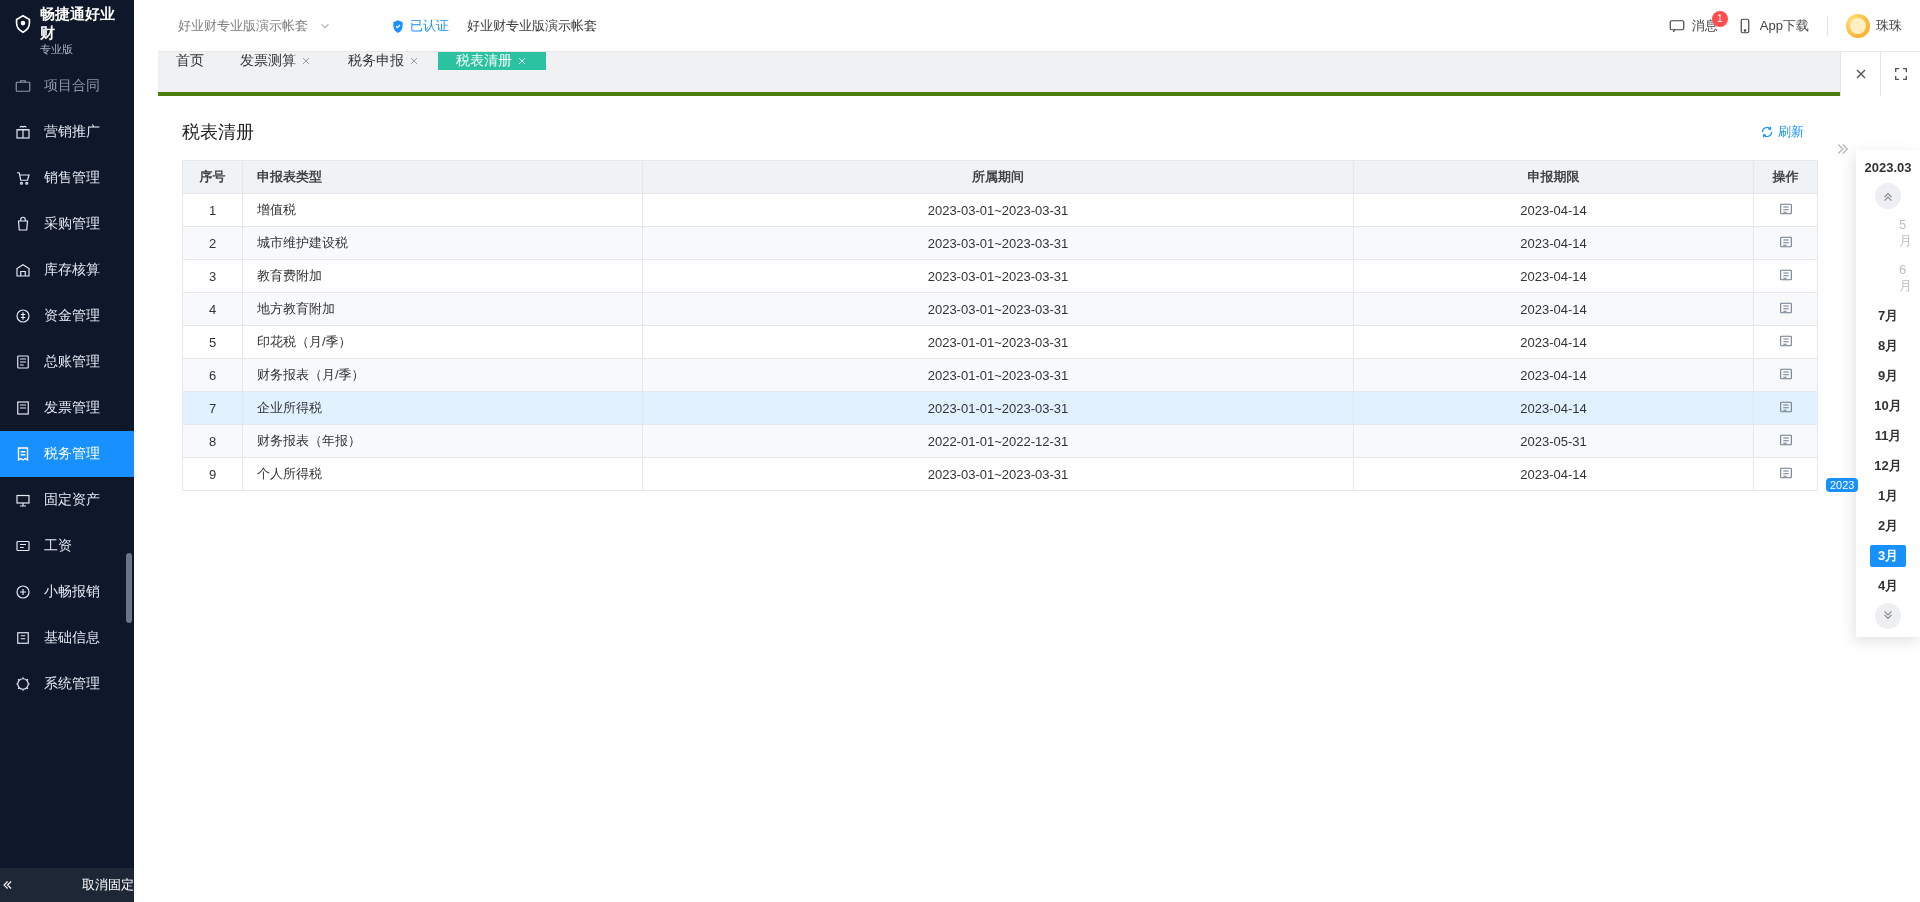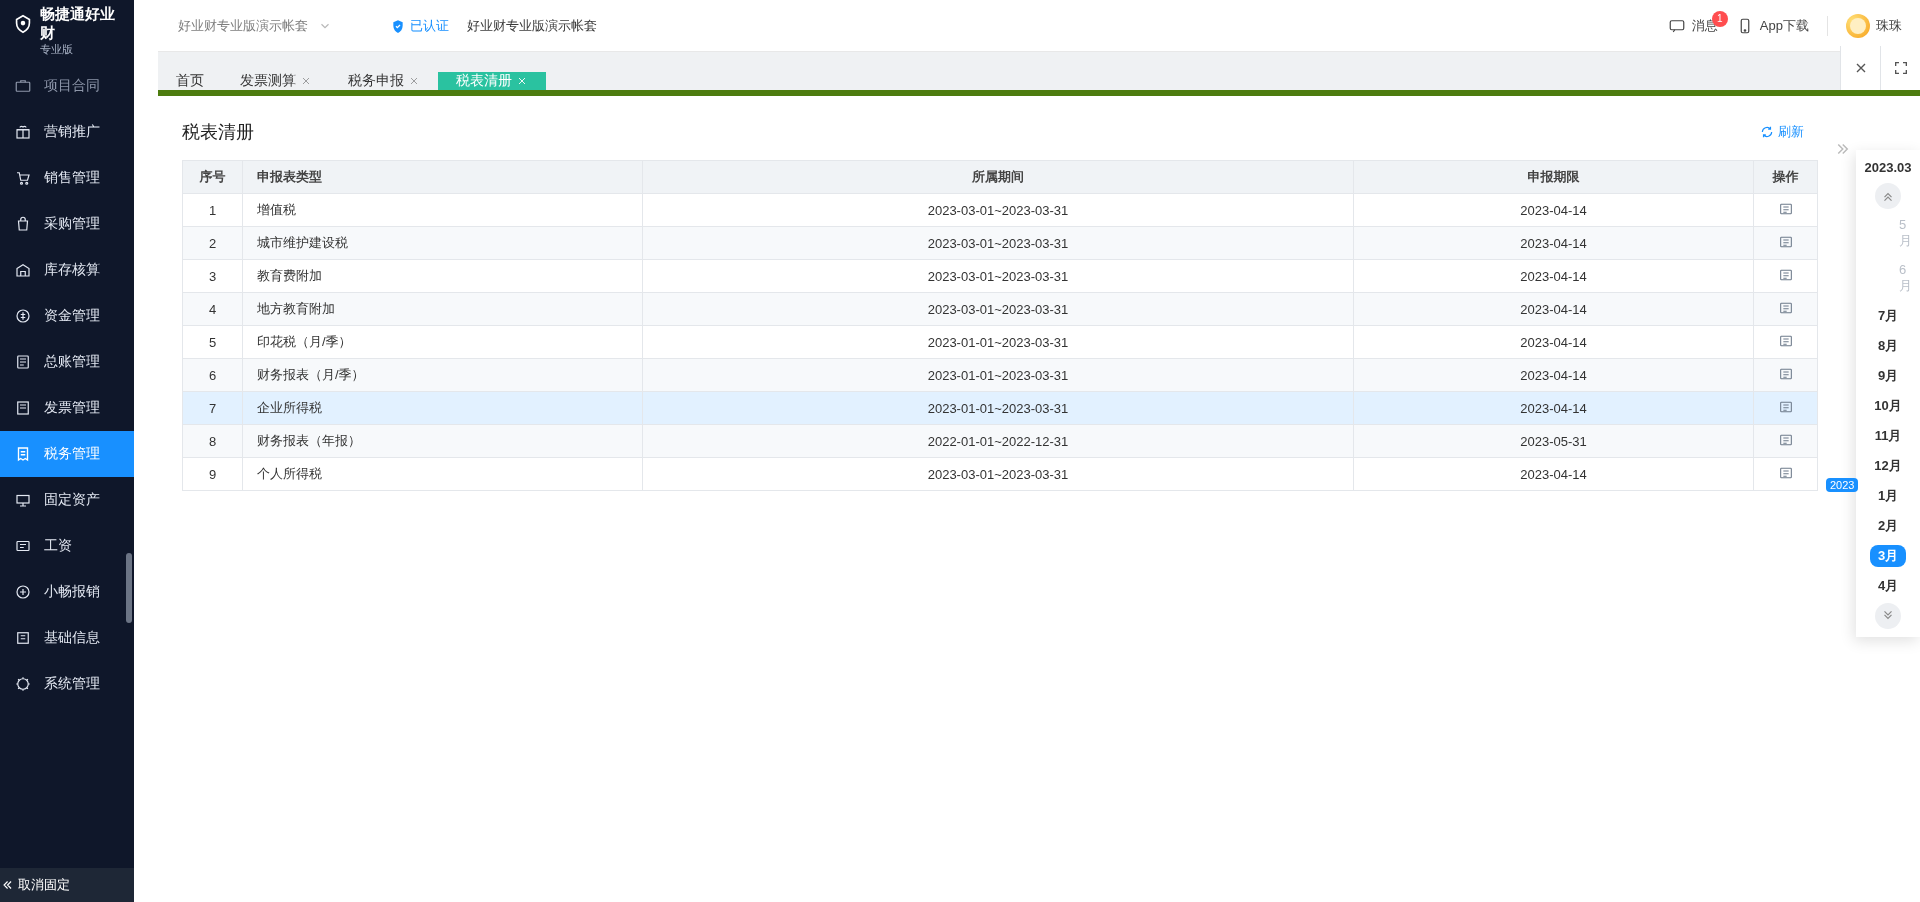--- a/index.html
+++ b/index.html
@@ -8,37 +8,37 @@
   .sidebar { position:fixed; left:0; top:0; bottom:0; width:134px; background:#0f172a; color:#CAD1DE; display:flex; flex-direction:column; }
   .sidebar-brand { height:48px; display:flex; align-items:center; padding:0 12px; color:#fff; font-size:15px; font-weight:600; gap:6px; }
   .sidebar-brand svg { width:22px; height:22px; flex:none; }
   .sidebar-sub { font-size:11px; color:#A9B3C6; padding:0 12px 6px 40px; margin-top:-6px; }
   .sidebar-menu { flex:1; overflow:hidden; position:relative; }
   .sidebar-item { height:46px; display:flex; align-items:center; gap:12px; padding:0 14px; font-size:14px; cursor:pointer; color:#E3E8F2; }
   .sidebar-item.truncated { color:#8E97AA; }
   .sidebar-item.active { background:#1890FF; color:#fff; }
   .sidebar-item svg { width:18px; height:18px; flex:none; }
   .sidebar-scrollbar { position:absolute; right:2px; top:490px; width:6px; height:70px; background:#6B7485; border-radius:3px; }
-  .sidebar-pin { height:34px; background:#1E2736; color:#fff; display:flex; align-items:center; justify-content:flex-start; font-size:13px; gap:4px; cursor:pointer; }
+  .sidebar-pin { height:34px; background:#1E2736; color:#fff; display:flex; align-items:center; justify-content:space-between; font-size:13px; gap:4px; cursor:pointer; }
   
   .topbar { position:fixed; left:158px; right:0; top:0; height:52px; background:#fff; border-bottom:1px solid #E8E8E8; display:flex; align-items:center; padding:0 18px 0 20px; gap:18px; }
   .acct-select { display:flex; align-items:center; gap:10px; color:#7E7E7E; font-size:13px; cursor:pointer; padding-right:40px;}
   .acct-select .chev { width:14px; height:14px; }
   .verified { display:flex; align-items:flex-end; gap:4px; color:#1890FF; font-size:13px; }
   .verified svg { width:16px; height:16px; }
   .acct-name { color:#3A3A3A; font-size:13px; }
   .spacer { flex:1; }
   .top-action { display:flex; align-items:center; gap:6px; color:#444; font-size:13px; cursor:pointer; position:relative; }
   .top-action svg { width:18px; height:18px; }
   .badge { position:absolute; top:-6px; right:-10px; width:16px; height:16px; background:#FF4D4F; color:#fff; border-radius:50%; font-size:10px; display:flex; align-items:center; justify-content:center; }
   .avatar { width:24px; height:24px; border-radius:50%; background:radial-gradient(circle at 30% 30%, #FFE17A, #F7A11A); flex:none; position:relative; }
   .avatar::after { content:""; position:absolute; inset:4px; background:#FFEFC3; border-radius:50%; }
   .divider-v { width:1px; height:20px; background:#E4E4E4; }
   
-  .tabstrip { position:fixed; left:158px; right:0; top:52px; height:44px; background:#EFF1F3; border-bottom:6px solid #4d7c0f; display:flex; align-items:flex-end; }
+  .tabstrip { position:fixed; left:158px; right:0; top:52px; height:44px; background:#EFF1F3; border-bottom:4px solid #4d7c0f; display:flex; align-items:flex-start; }
   .tab { display:flex; align-items:center; gap:4px; padding:0 18px; font-size:14px; color:#333; cursor:pointer; }
   .tab .close-x { width:12px; height:12px; opacity:.6; }
   .tab.active { background:#2AC2A0; color:#fff; }
   .tab.active .close-x { opacity:.9; }
   .tabstrip-right { margin-left:auto; display:flex; align-items:center; }
   .tabstrip-right button { width:40px; height:44px; background:#fff; border:none; border-left:1px solid #E1E4E8; color:#555; cursor:pointer; display:flex; align-items:center; justify-content:center; }
   
   .page { position:fixed; left:158px; right:0; top:96px; bottom:0; display:flex; }
   .content { flex:1; padding:24px 10px 0 24px; overflow:auto; position:relative; }
   .page-header { display:flex; align-items:center; margin-bottom:16px; }
@@ -60,21 +60,21 @@
   .col-deadline { width:400px; text-align:center; }
   .col-action { width:64px; text-align:center; }
   .action-ico { display:inline-flex; width:18px; height:16px; }
   .action-ico svg{width:100%;height:100%;color:#6E7B8B;}
   
   .calendar { width:64px; background:#fff; box-shadow:-2px 4px 14px rgba(0,0,0,.12); padding:10px 4px 8px; display:flex; flex-direction:column; align-items:center; gap:6px; font-size:13px; color:#333; margin-top:54px; align-self:flex-start; position:relative;}
   .calendar-head { font-weight:600; font-size:13px; padding-bottom:2px; }
   .calendar .nav-btn { width:26px; height:26px; border-radius:50%; background:#EDEFF2; display:flex; align-items:center; justify-content:center; cursor:pointer; color:#888; }
   .calendar .month { cursor:pointer; padding:2px 4px; font-weight:600;}
   .calendar .month.dim { color:#B9BFC8; font-weight:400;margin-left:35px;}
-  .calendar .month.selected { background:#1890FF; color:#fff; border-radius:8px; padding:2px 8px; }
+  .calendar .month.selected { background:#1890FF; color:#fff; border-radius:2px; padding:2px 8px; }
   .year-tag { position:absolute; left:-30px; top:328px; background:#1890FF; color:#fff; font-size:11px; padding:1px 4px; border-radius:4px;}
 </style>
 </head>
 <body>
 
 <aside class="sidebar">
   <div class="sidebar-brand">
     <svg viewBox="0 0 24 24" fill="none">
         <path d="M12 3l7 4v4c0 5-3 8-7 10-4-2-7-5-7-10V7l7-4z" stroke="#fff" stroke-width="1.8"></path>
         <circle cx="12" cy="11" r="2.5" fill="#fff"></circle>

